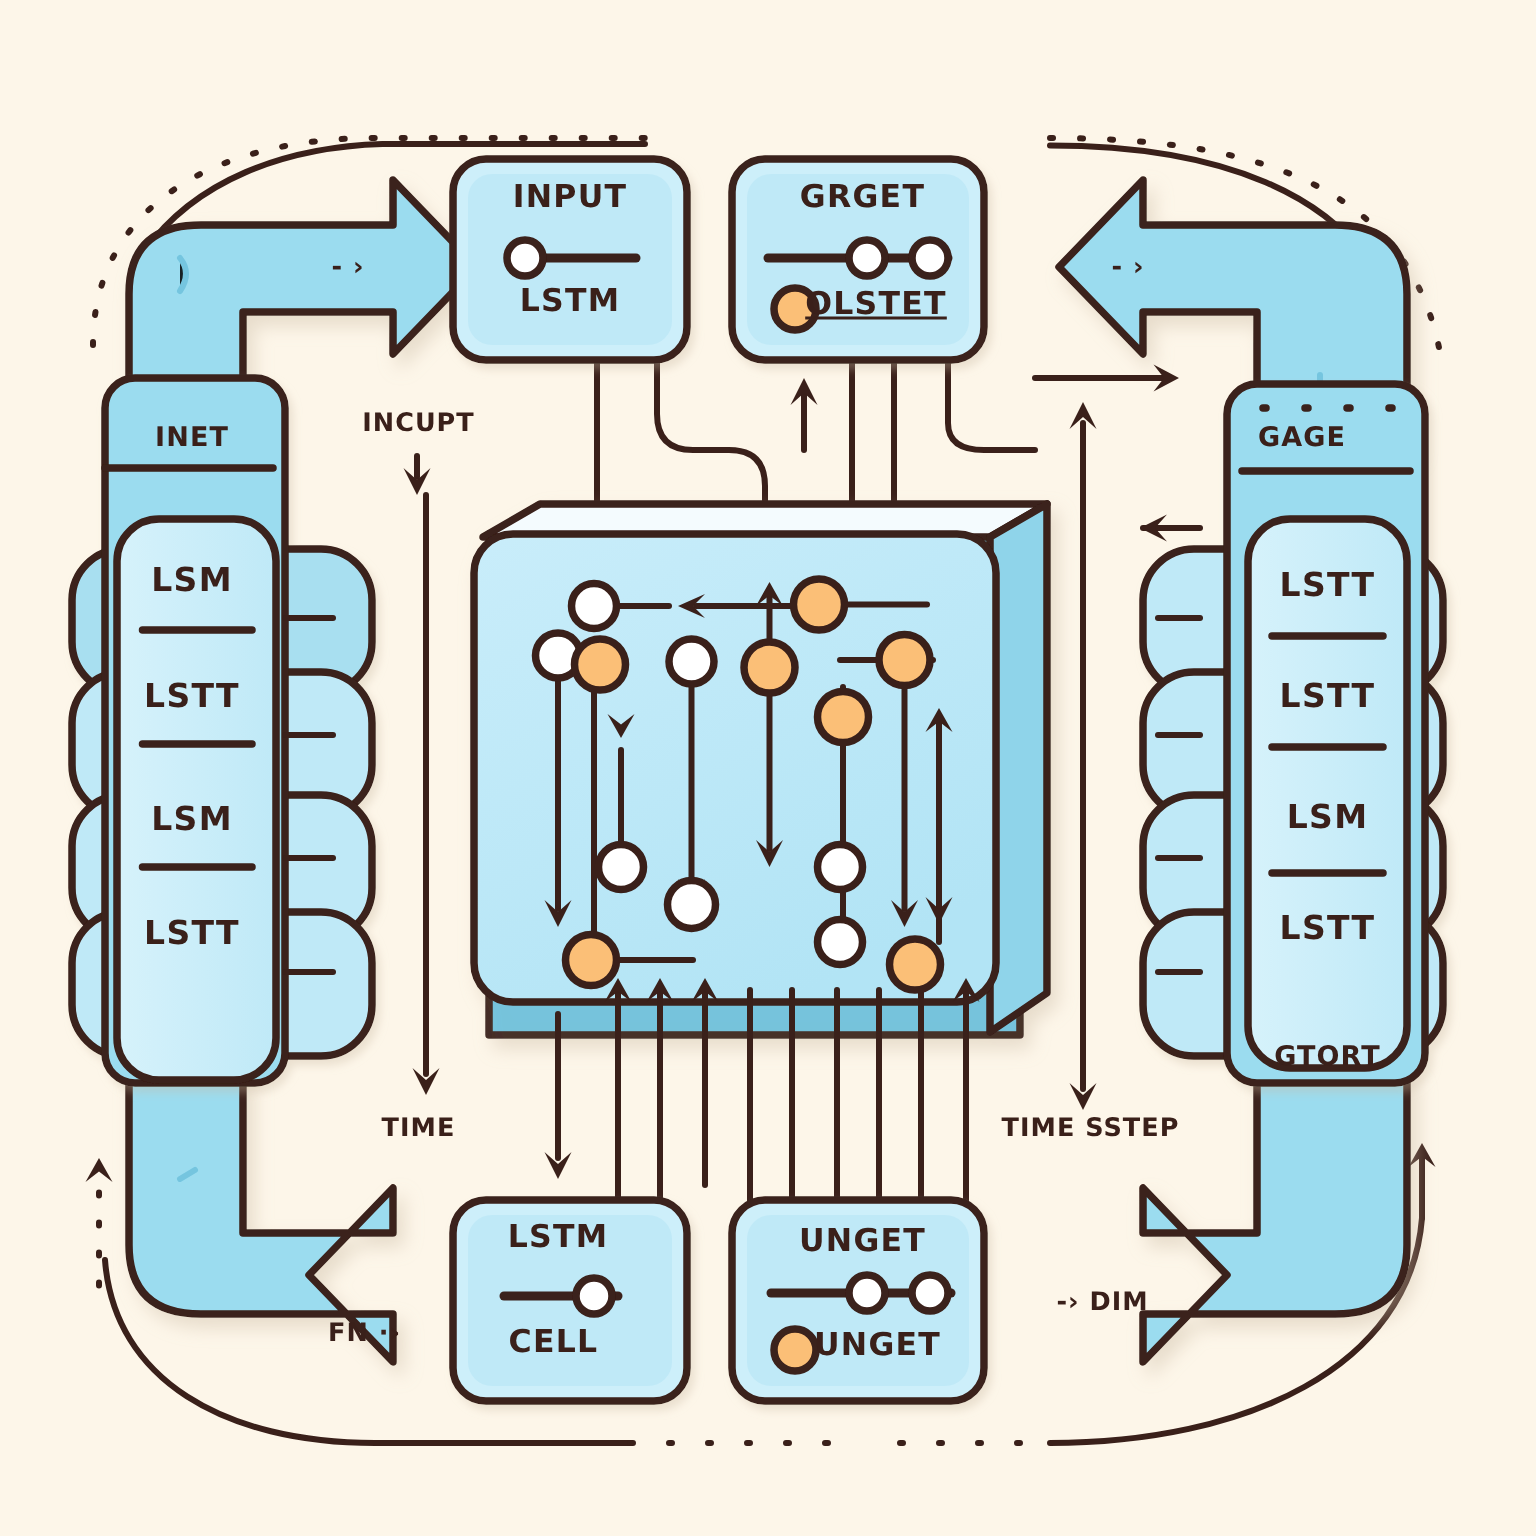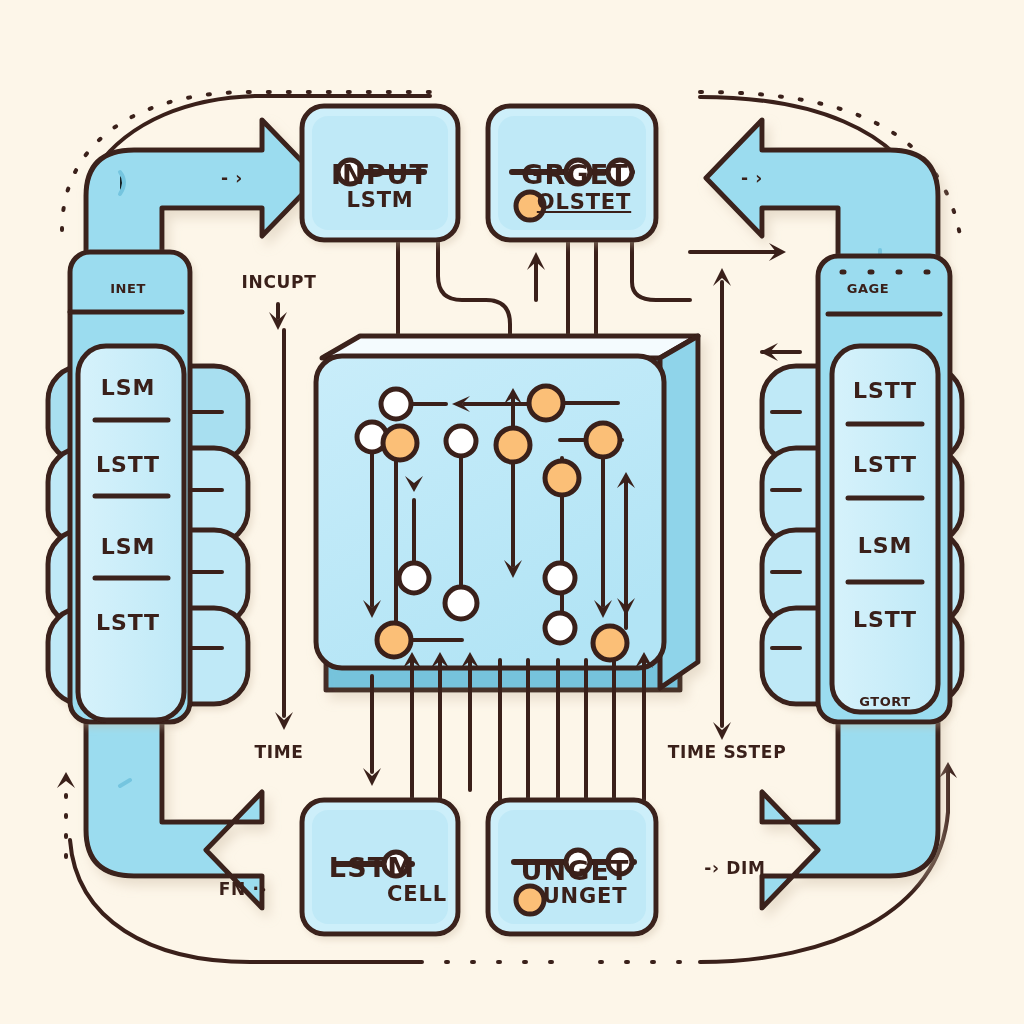--- a/index.html
+++ b/index.html
@@ -27,28 +27,27 @@
   .lbl {
     position: absolute;
     color: #3a201a;
     font-family: "DejaVu Sans", sans-serif;
     font-weight: 700;
     letter-spacing: 0.04em;
     white-space: nowrap;
     user-select: none;
   }
   .node-title {
-    font-size: 27px;
-    margin-top: 40px;
+    font-size: 21px;
   }
   .node-sub {
     font-size: 21px;
   }
   .side-cap {
-    font-size: 13px;
+    font-size: 18px;
   }
   .stack-lbl {
     font-size: 22px;
   }
   .axis-lbl {
     font-size: 17px;
   }
   .ribbon-lbl {
     font-size: 17px;
   }
@@ -318,21 +317,21 @@
     </g>
   </svg>
 
   <div class="lbl node-title ctr" style="left:380px; top:119px;">INPUT</div>
   <div class="lbl node-sub ctr" style="left:380px; top:188px;">LSTM</div>
 
   <div class="lbl node-title ctr" style="left:575px; top:119px;">GRGET</div>
   <div class="lbl node-sub ctr" style="left:584px; top:190px;text-decoration:underline;">OLSTET</div>
 
   <div class="lbl node-title ctr" style="left:372px; top:812px;">LSTM</div>
-  <div class="lbl node-sub ctr" style="left:369px; top:882px;margin-left:48px;">CELL</div>
+  <div class="lbl node-sub ctr" style="left:369px; top:882px;">CELL</div>
 
   <div class="lbl node-title ctr" style="left:575px; top:815px;">UNGET</div>
   <div class="lbl node-sub ctr" style="left:585px; top:884px;">UNGET</div>
 
   <div class="lbl side-cap ctr" style="left:128px; top:281px;">INET</div>
   <div class="lbl stack-lbl ctr" style="left:128px; top:375px;">LSM</div>
   <div class="lbl stack-lbl ctr" style="left:128px; top:452px;">LSTT</div>
   <div class="lbl stack-lbl ctr" style="left:128px; top:534px;">LSM</div>
   <div class="lbl stack-lbl ctr" style="left:128px; top:610px;">LSTT</div>
 

